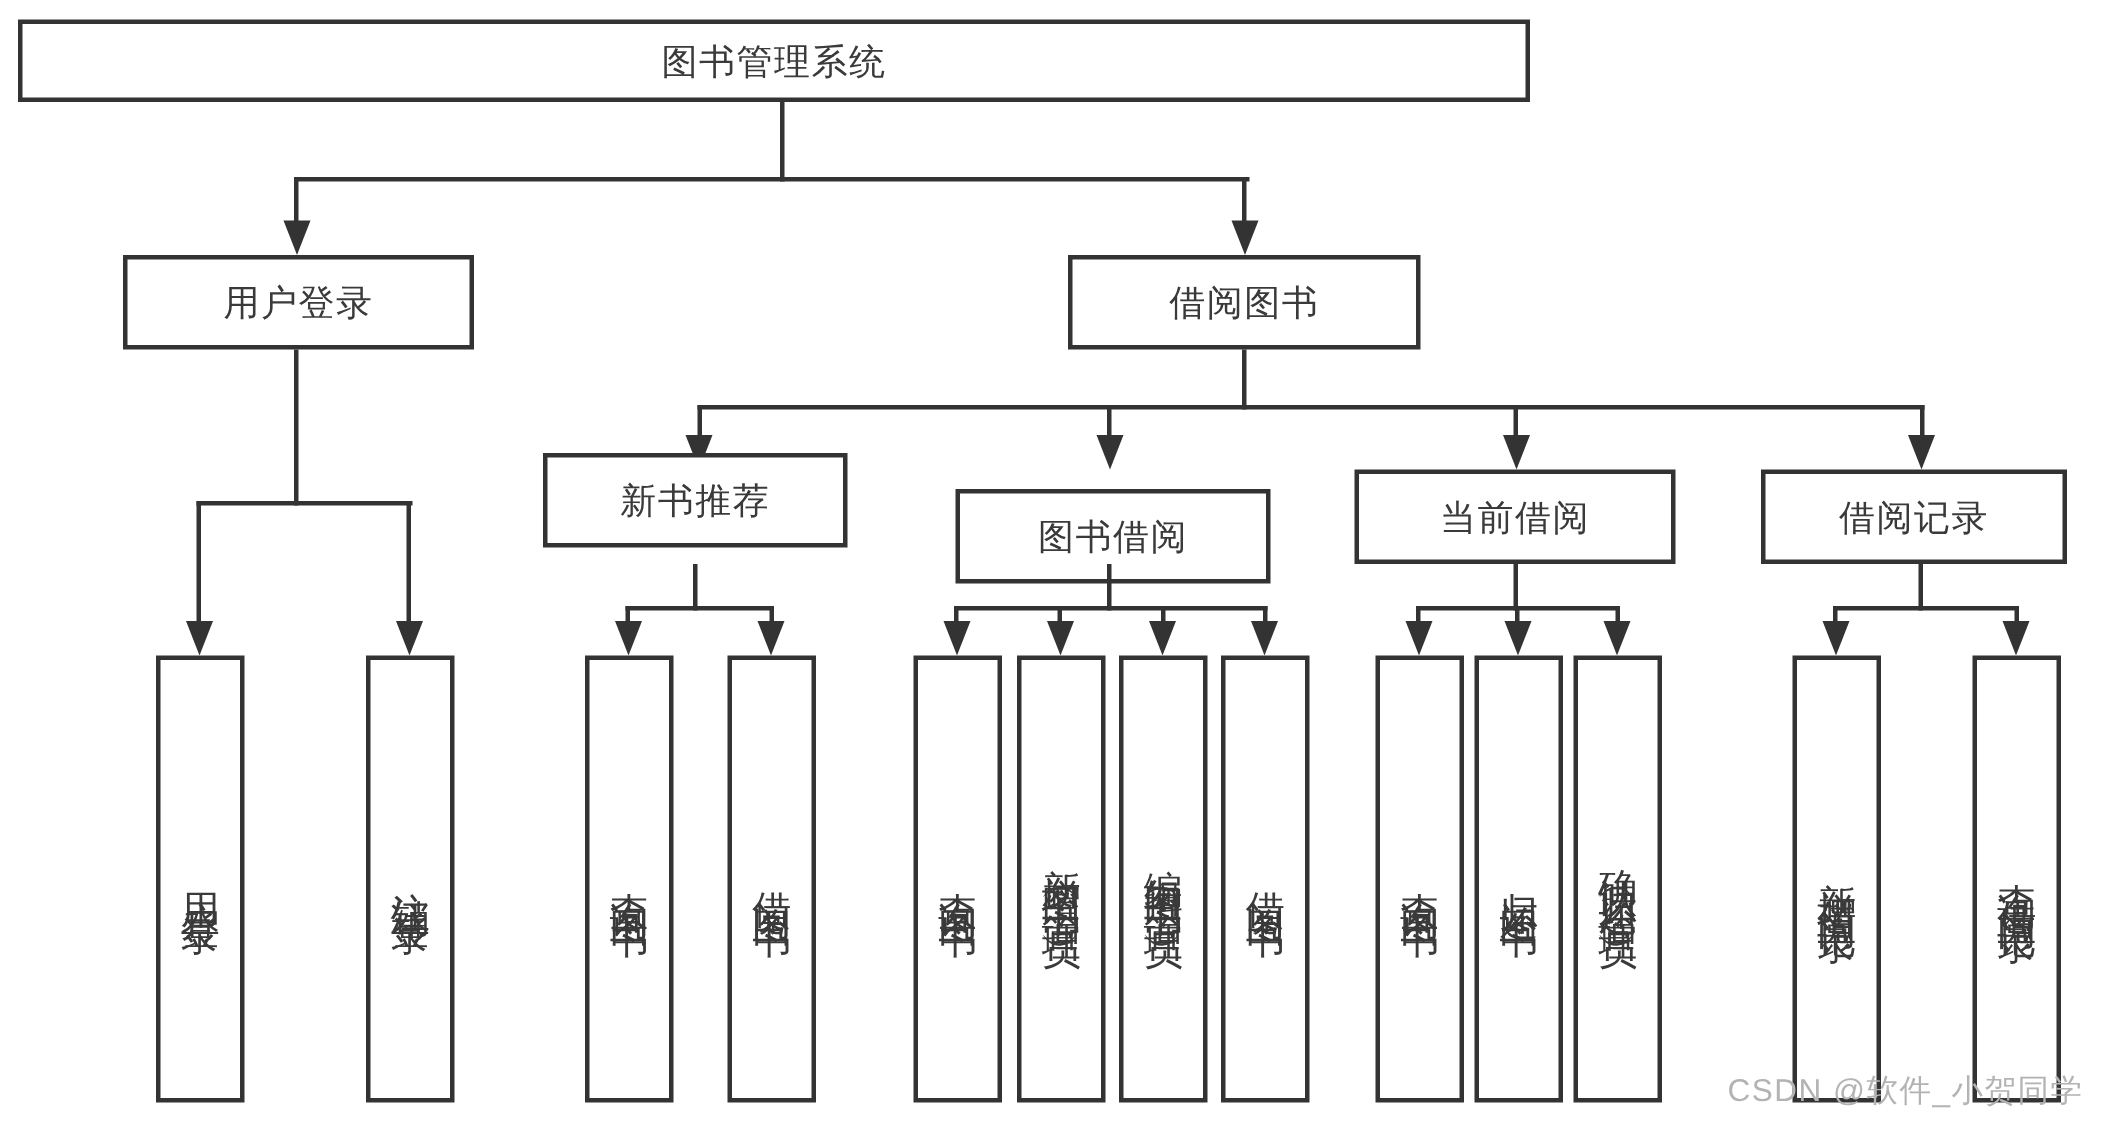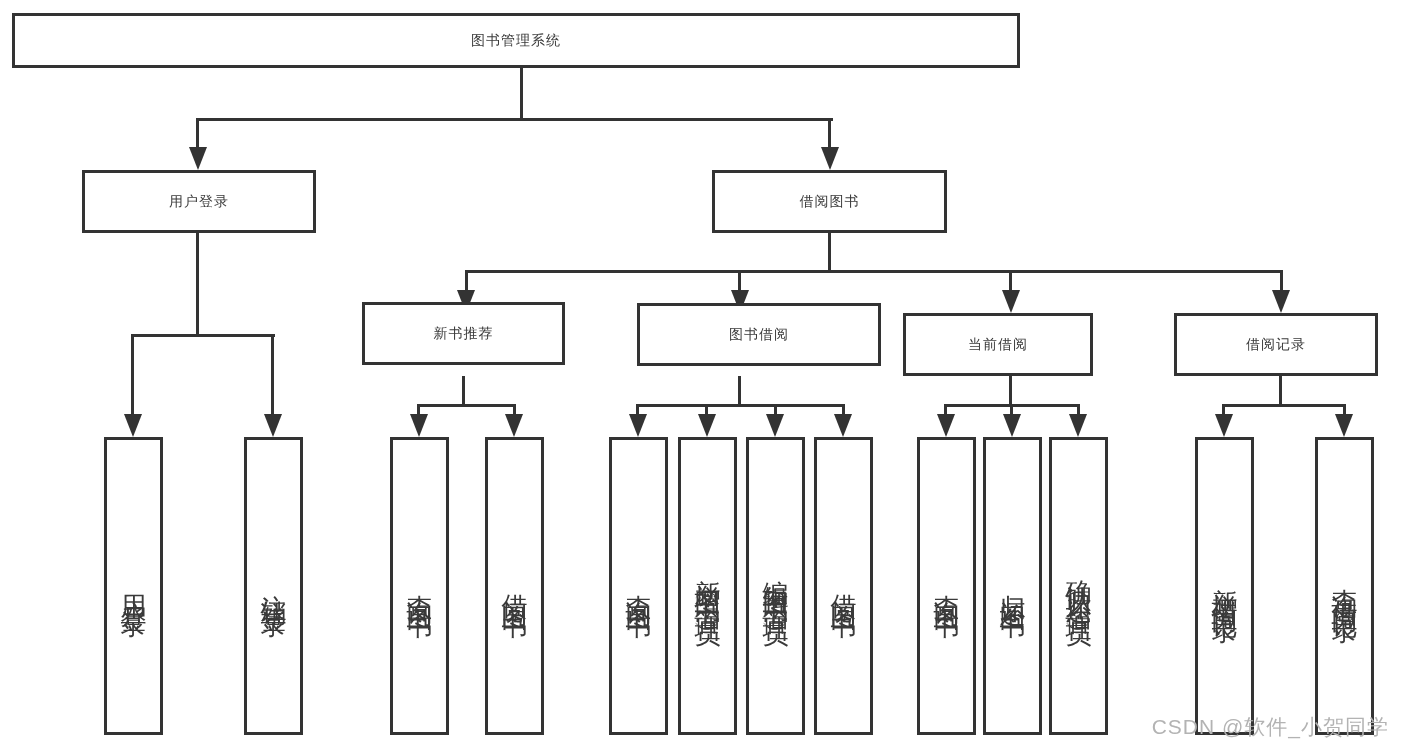--- a/index.html
+++ b/index.html
@@ -12,21 +12,21 @@
     overflow:hidden;
   }
   .node{
     position:absolute;
     box-sizing:border-box;
     border:3px solid #333333;
     background:#ffffff;
     display:flex;
     align-items:center;
     justify-content:center;
-    font-size:14px;
+    font-size:24px;
     letter-spacing:1px;
     color:#3a3a3a;
   }
   .leaf{
     position:absolute;
     box-sizing:border-box;
     border:3px solid #333333;
     background:#ffffff;
     width:59px;height:298px;
     top:437px;
@@ -83,22 +83,22 @@
   <div class="ln" style="left:465px;top:270px;width:3px;height:26px"></div>
   <div class="ar" style="left:457px;top:290px"></div>
   <div class="ln" style="left:738px;top:270px;width:3px;height:26px"></div>
   <div class="ar" style="left:731px;top:290px"></div>
   <div class="ln" style="left:1009px;top:270px;width:3px;height:26px"></div>
   <div class="ar" style="left:1002px;top:290px"></div>
   <div class="ln" style="left:1280px;top:270px;width:3px;height:26px"></div>
   <div class="ar" style="left:1272px;top:290px"></div>
 
   <div class="node" style="left:362px;top:302px;width:203px;height:63px">新书推荐</div>
-  <div class="node" style="left:637px;top:303px;width:244px;height:63px">图书借阅</div>
-  <div class="node" style="left:903px;top:313px;width:190px;height:63px">当前借阅</div>
+  <div class="node" style="left:637px;top:326px;width:210px;height:63px">图书借阅</div>
+  <div class="node" style="left:903px;top:313px;width:214px;height:63px">当前借阅</div>
   <div class="node" style="left:1174px;top:313px;width:204px;height:63px">借阅记录</div>
 
   <div class="ln" style="left:462px;top:376px;width:3px;height:31px"></div>
   <div class="ln" style="left:417px;top:404px;width:99px;height:3px"></div>
   <div class="ln" style="left:417px;top:404px;width:3px;height:16px"></div>
   <div class="ar" style="left:410px;top:414px"></div>
   <div class="ln" style="left:513px;top:404px;width:3px;height:16px"></div>
   <div class="ar" style="left:505px;top:414px"></div>
 
   <div class="ln" style="left:738px;top:376px;width:3px;height:31px"></div>

